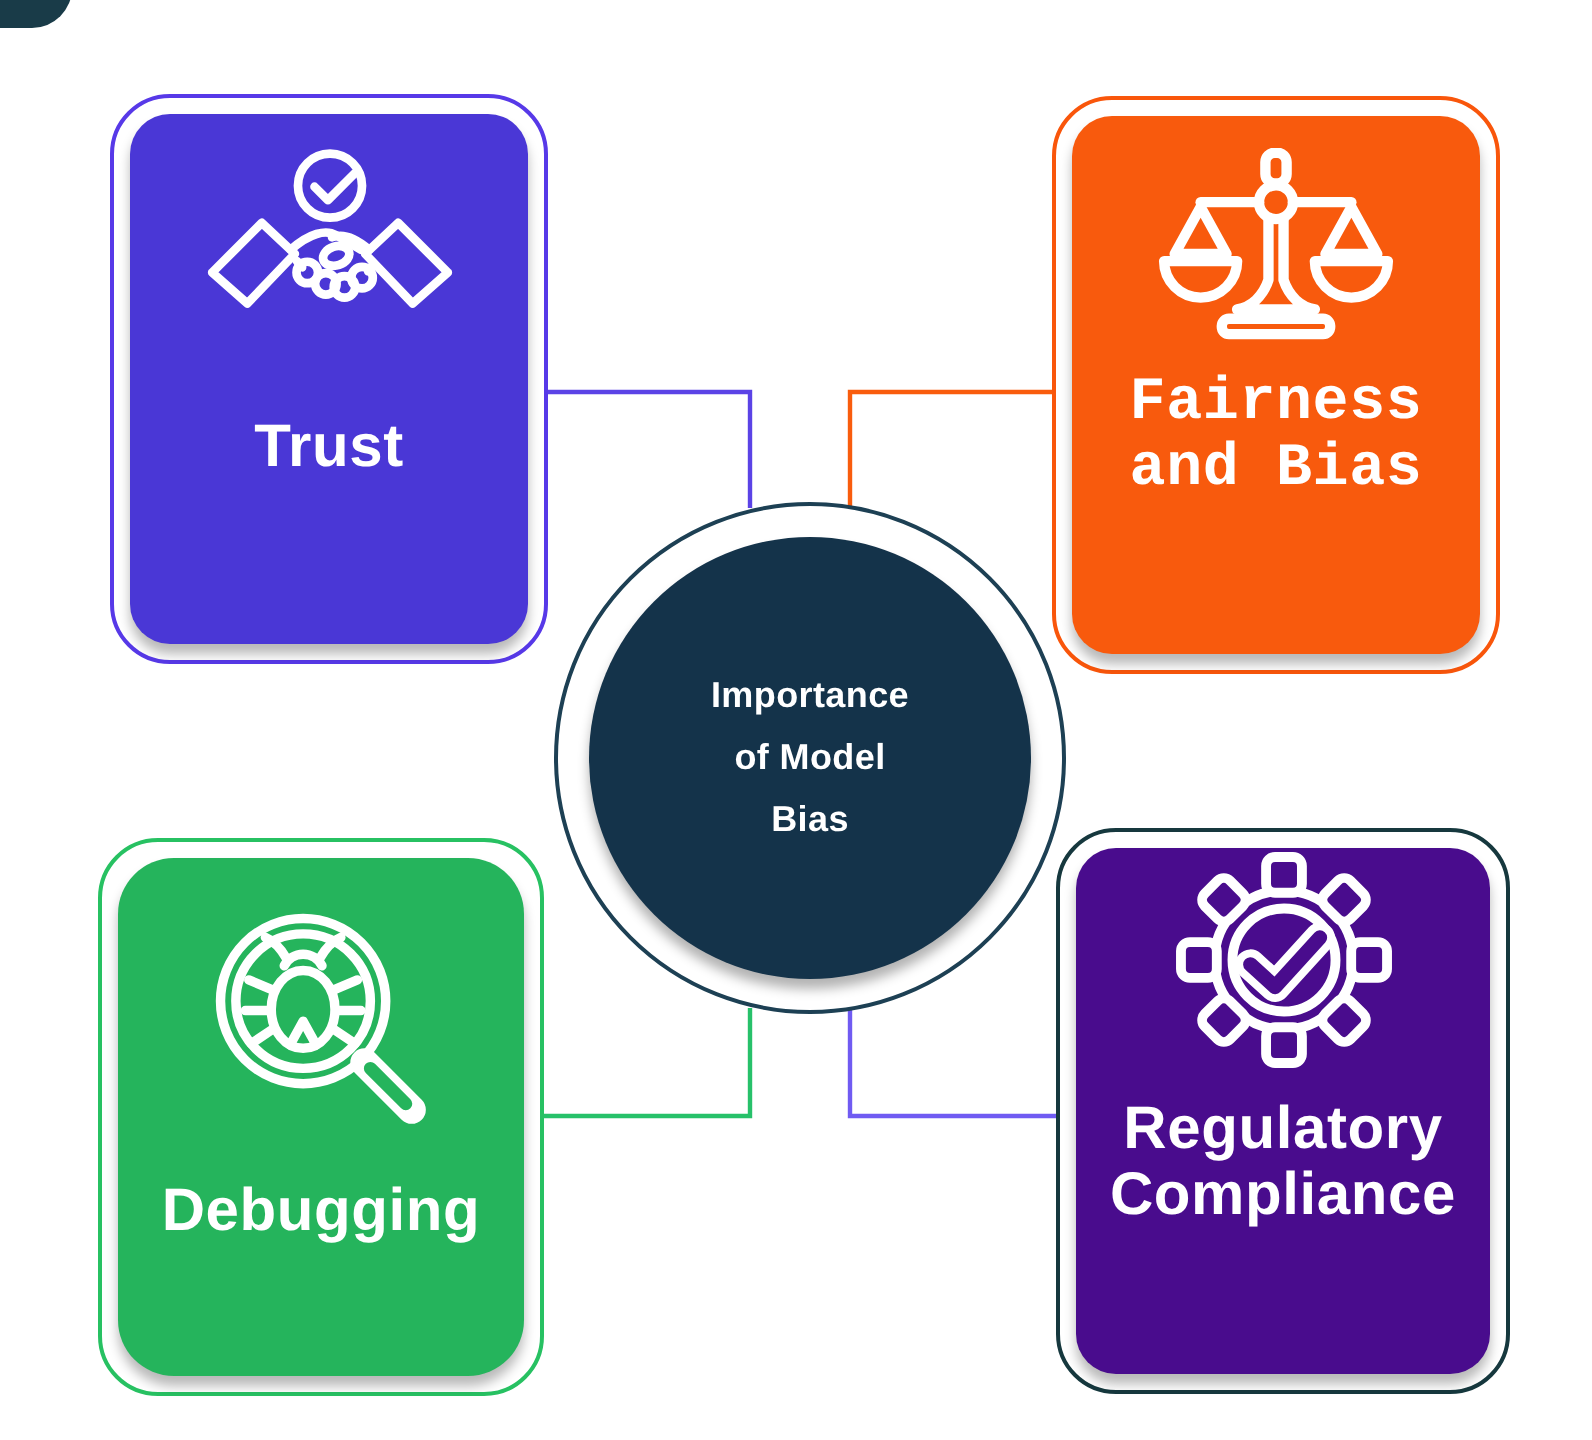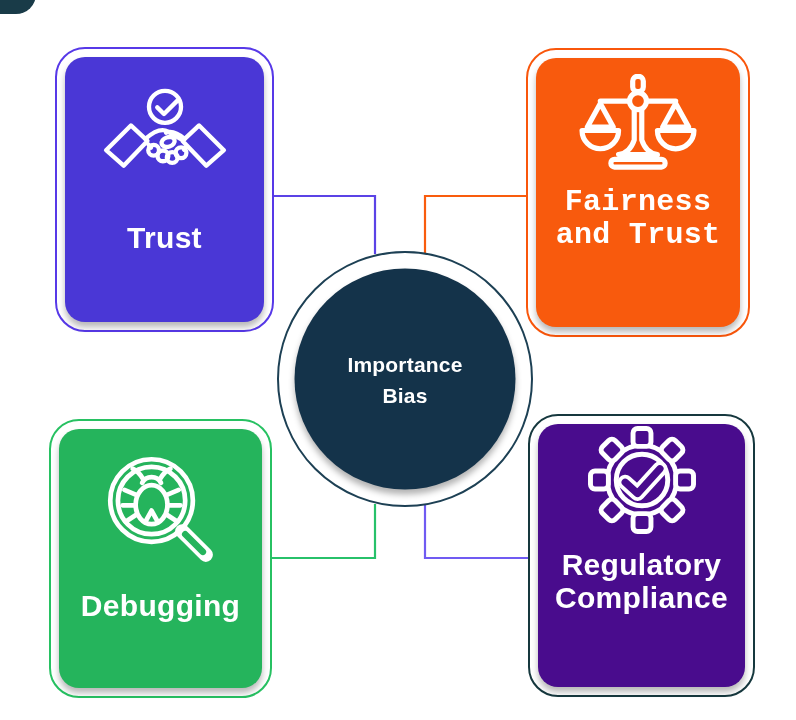--- a/index.html
+++ b/index.html
@@ -23,41 +23,41 @@
     box-shadow:0 5px 6px rgba(0,0,0,0.28);
   }
   .card-label{
     color:#ffffff;font-weight:700;font-size:30px;line-height:33px;
     letter-spacing:.3px;text-align:center;
   }
   .card-trust   {left:55px; top:47px;  width:219px;height:285px;}
   .card-fairness{left:526px;top:48px;  width:224px;height:289px;}
   .card-debug   {left:49px; top:419px; width:223px;height:279px;}
   .card-reg     {left:528px;top:414px; width:227px;height:283px;}
-  .card-trust    .card-fill{padding-top:28px;}
+  .card-trust    .card-fill{padding-top:14px;}
   .card-fairness .card-fill{padding-top:16px;}
-  .card-debug    .card-fill{padding-top:22px;}
+  .card-debug    .card-fill{padding-top:22px;border-radius:28px;}
   .card-reg      .card-fill{}
   .card-trust    .card-label{margin-top:20px;}
   .card-fairness .card-label{margin-top:6px;font-family:Liberation Mono, monospace;}
   .card-debug    .card-label{margin-top:20px;}
   .card-reg      .card-label{margin-top:12px;}
   .center-ring{
     position:absolute;left:277px;top:251px;width:256px;height:256px;
     border:2.5px solid #1d4054;border-radius:50%;background:#ffffff;
     box-sizing:border-box;z-index:3;
   }
   .center-fill{
     position:absolute;left:50%;top:50%;transform:translate(-50%,-50%);
     width:221px;height:221px;border-radius:50%;
     display:flex;flex-direction:column;align-items:center;justify-content:center;
     box-shadow:0 5px 6px rgba(0,0,0,0.3);
   }
   .center-line{
-    color:#ffffff;font-weight:700;font-size:21px;line-height:31px;
+    color:#ffffff;font-weight:700;font-size:18px;line-height:31px;
     letter-spacing:.2px;text-align:center;
   }
   .icon-svg{display:block;}
 </style>
 </head>
 <body>
 
 <div class="stage">
 
   <div class="corner-decoration" style="background-color: rgb(25, 59, 72);"></div>
@@ -101,21 +101,21 @@
         <path d="M57.2,23 H82"></path>
         <path d="M18,25 L7,45 H29 Z"></path>
         <path d="M2.5,48 a15.5,15.5 0 0 0 31,0 Z"></path>
         <path d="M82,25 L71,45 H93 Z"></path>
         <path d="M66.5,48 a15.5,15.5 0 0 0 31,0 Z"></path>
         <path d="M46.8,30 L46.8,56 C44.5,63 39.5,67.5 33.5,68.5 L66.5,68.5 C60.5,67.5 55.5,63 53.2,56 L53.2,30"></path>
         <rect x="27" y="72.5" width="46" height="6.5" rx="3"></rect>
       </svg>
       <div class="card-label">
         <div>Fairness</div>
-        <div>and Trust</div>
+        <div>and Bias</div>
       </div>
     </div>
   </div>
 
   <div class="card-outline card-debug" style="border-color: rgb(39, 193, 98);">
     <div class="card-fill" style="background-color: rgb(37, 180, 92);">
       <svg class="icon-svg" width="118" height="118" viewBox="0 0 100 100" fill="none" stroke="#ffffff" stroke-width="4" stroke-linecap="round" stroke-linejoin="round">
         <circle cx="42" cy="42" r="35"></circle>
         <circle cx="42" cy="42" r="28.5"></circle>
         <line x1="68" y1="68" x2="88" y2="88" stroke-width="12"></line>
@@ -160,18 +160,19 @@
         <div>Regulatory</div>
         <div>Compliance</div>
       </div>
     </div>
   </div>
 
   <div class="center-ring" style="border-color: rgb(29, 64, 84);">
     <div class="center-fill" style="background-color: rgb(20, 51, 74);">
       <div class="center-line">
         <div>Importance</div>
+        <div>of Model</div>
         <div>Bias</div>
       </div>
     </div>
   </div>
 
 </div>
 
 </body></html>

